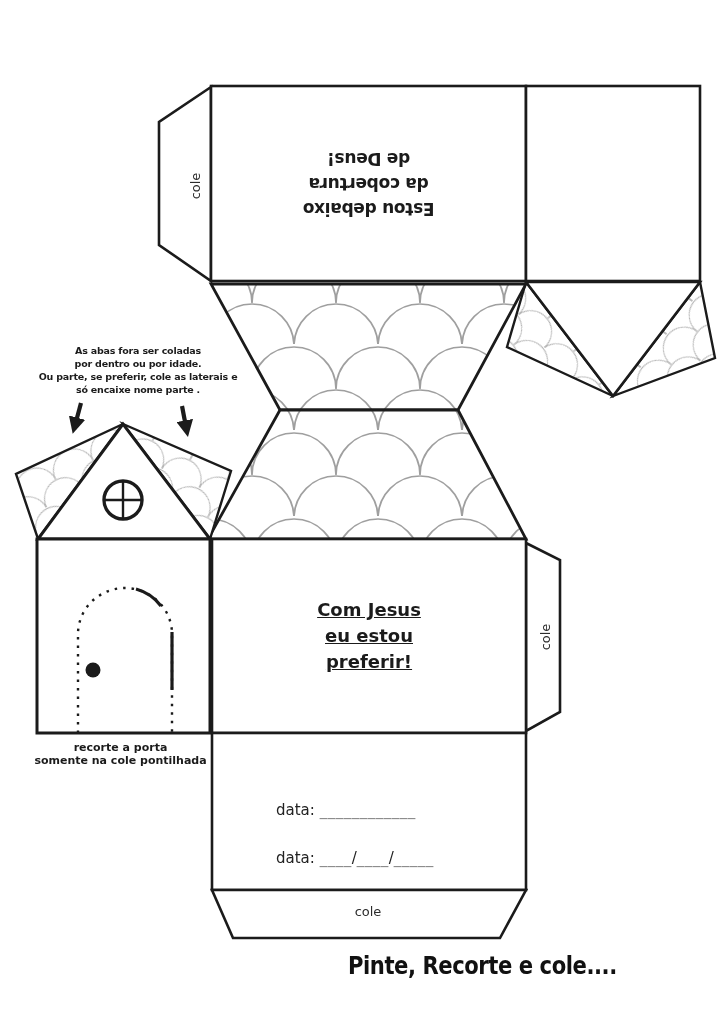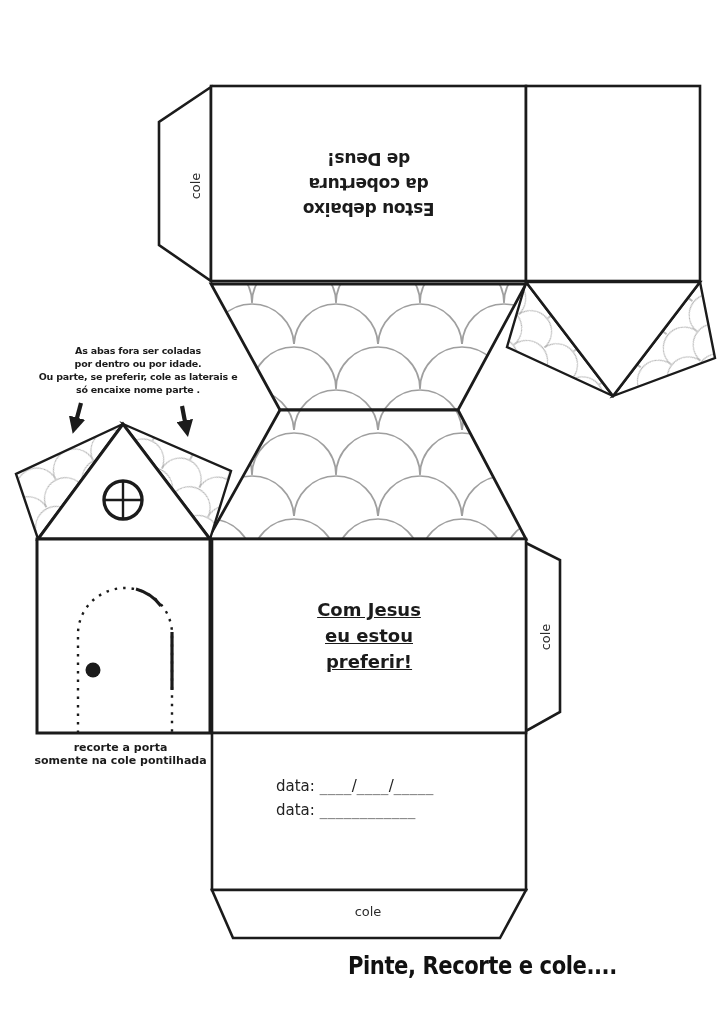--- a/index.html
+++ b/index.html
@@ -43,21 +43,21 @@
 
   .cole { font-size:13px; color:#2c2c2c; width:60px; height:20px; line-height:20px;
           text-align:center; }
   .cole-top    { left:166px; top:176px; transform:rotate(-90deg); }
   .cole-right  { left:516px; top:627px; transform:rotate(-90deg); }
   .cole-bottom { left:318px; top:902px; width:100px; }
 
   .form-row { left:276px; font-size:15px; color:#222; white-space:nowrap; }
   .row-name { top:771px; }
   .row-age  { top:801px; }
-  .row-date { top:777px; }
+  .row-date { top:849px; }
   .wline    { color:#8a8a8a; letter-spacing:0.5px; }
 
   .footer { left:348px; top:952px; font-size:24px; font-weight:bold; letter-spacing:-0.5px;
             transform:scaleX(0.88); transform-origin:left top; color:#111; white-space:nowrap; }
 </style>
 </head>
 <body>
 
 <div class="sheet">
 

